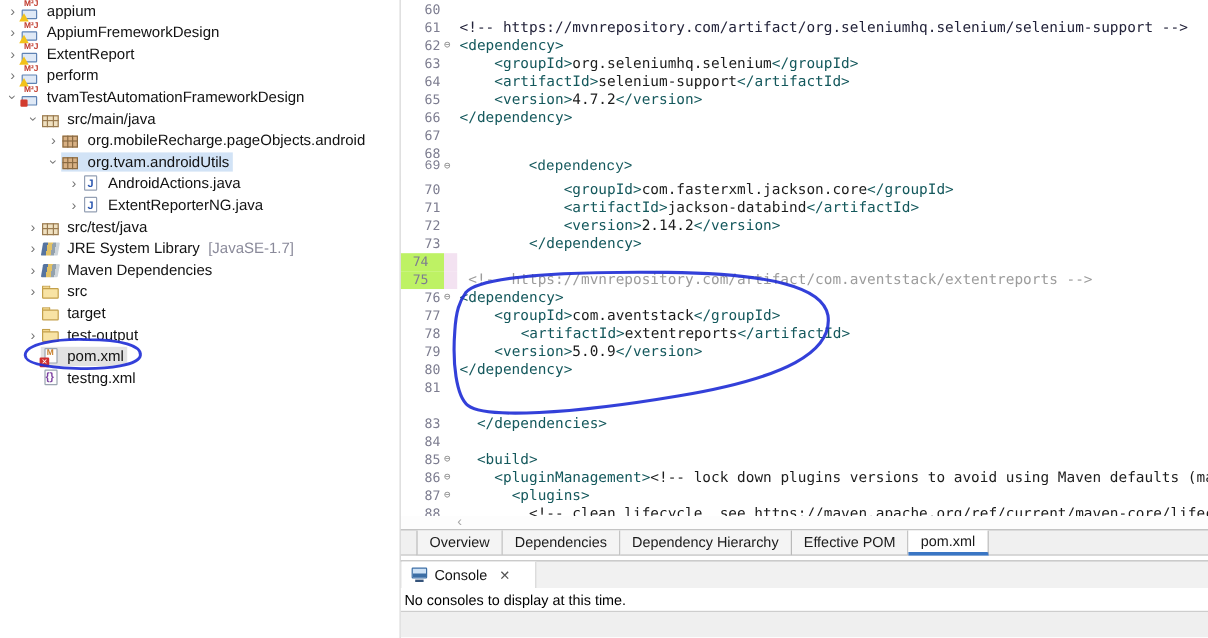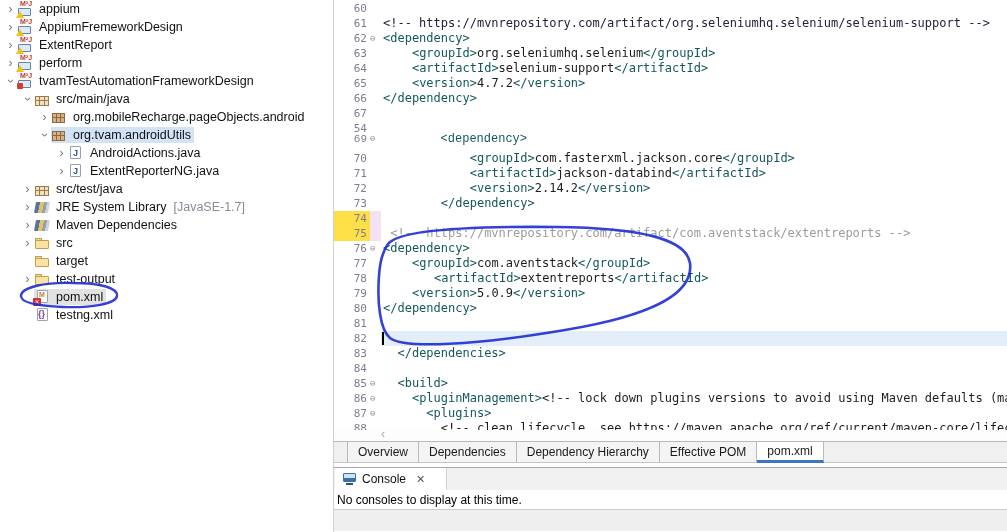--- a/index.html
+++ b/index.html
@@ -45,21 +45,21 @@
   .ic-testng .braces { position:absolute; left:4px; top:2px; font-size:9px; font-weight:bold; color:#7b3fa0; }
 
   
   #divider { position:absolute; left:333px; top:0; width:1px; height:532px; background:#cfcfcf; }
 
   
   #editor { position:absolute; left:334px; top:0; width:673px; height:430px; background:#fff; overflow:hidden;
             font-family:"DejaVu Sans Mono","Liberation Mono",monospace; font-size:12px; }
   .code-row { position:absolute; left:0; width:673px; height:15px; display:flex; align-items:stretch; }
   .gut-num { width:36px; flex:none; text-align:right; color:#7d7d90; font-size:11px; line-height:15px; padding-right:3px; background:#fff; }
-  .gut-num.changed { background:#fde047; }
+  .gut-num.changed { background:#bef264;text-align:center; }
   .gut-fold { width:11px; flex:none; color:#8a8a8a; font-size:9px; line-height:14px; text-align:left; background:#fff; }
   .gut-fold.changed { background:#f3e2f1; }
   .code-text { flex:1; white-space:pre; overflow:hidden; line-height:15px; color:#1c1c1c; position:relative; padding-left:2px; }
   .code-text .tag { color:#14585c; }
   .code-text.comment { color:#9c9c9c; }
   .code-text.comment_dark { color:#23233a; }
   .code-text.cur { background:#e4eef9; }
   .cursor-bar { position:absolute; left:1px; top:1px; width:2px; height:13px; background:#000; }
 
   
@@ -319,21 +319,21 @@
         <span class="gut-num">66</span>
         <span class="gut-fold"></span>
         <span class="code-text"><span class="tag">&lt;/dependency&gt;</span></span>
       </div>
       <div class="code-row" style="top: 106px;">
         <span class="gut-num">67</span>
         <span class="gut-fold"></span>
         <span class="code-text"></span>
       </div>
       <div class="code-row" style="top: 121px;">
-        <span class="gut-num">54</span>
+        <span class="gut-num">68</span>
         <span class="gut-fold"></span>
         <span class="code-text"></span>
       </div>
       <div class="code-row" style="top: 132px; font-family: Liberation Mono, monospace;">
         <span class="gut-num">69</span>
         <span class="gut-fold">⊖</span>
         <span class="code-text">        <span class="tag">&lt;dependency&gt;</span></span>
       </div>
       <div class="code-row" style="top: 151px;">
         <span class="gut-num">70</span>
@@ -387,25 +387,20 @@
       </div>
       <div class="code-row" style="top: 301px;">
         <span class="gut-num">80</span>
         <span class="gut-fold"></span>
         <span class="code-text"><span class="tag">&lt;/dependency&gt;</span></span>
       </div>
       <div class="code-row" style="top: 316px;">
         <span class="gut-num">81</span>
         <span class="gut-fold"></span>
         <span class="code-text"></span>
-      </div>
-      <div class="code-row" style="top: 331px;">
-        <span class="gut-num">82</span>
-        <span class="gut-fold"></span>
-        <span class="code-text cur"><span class="cursor-bar"></span></span>
       </div>
       <div class="code-row" style="top: 346px;">
         <span class="gut-num">83</span>
         <span class="gut-fold"></span>
         <span class="code-text">  <span class="tag">&lt;/dependencies&gt;</span></span>
       </div>
       <div class="code-row" style="top: 361px;">
         <span class="gut-num">84</span>
         <span class="gut-fold"></span>
         <span class="code-text"></span>

